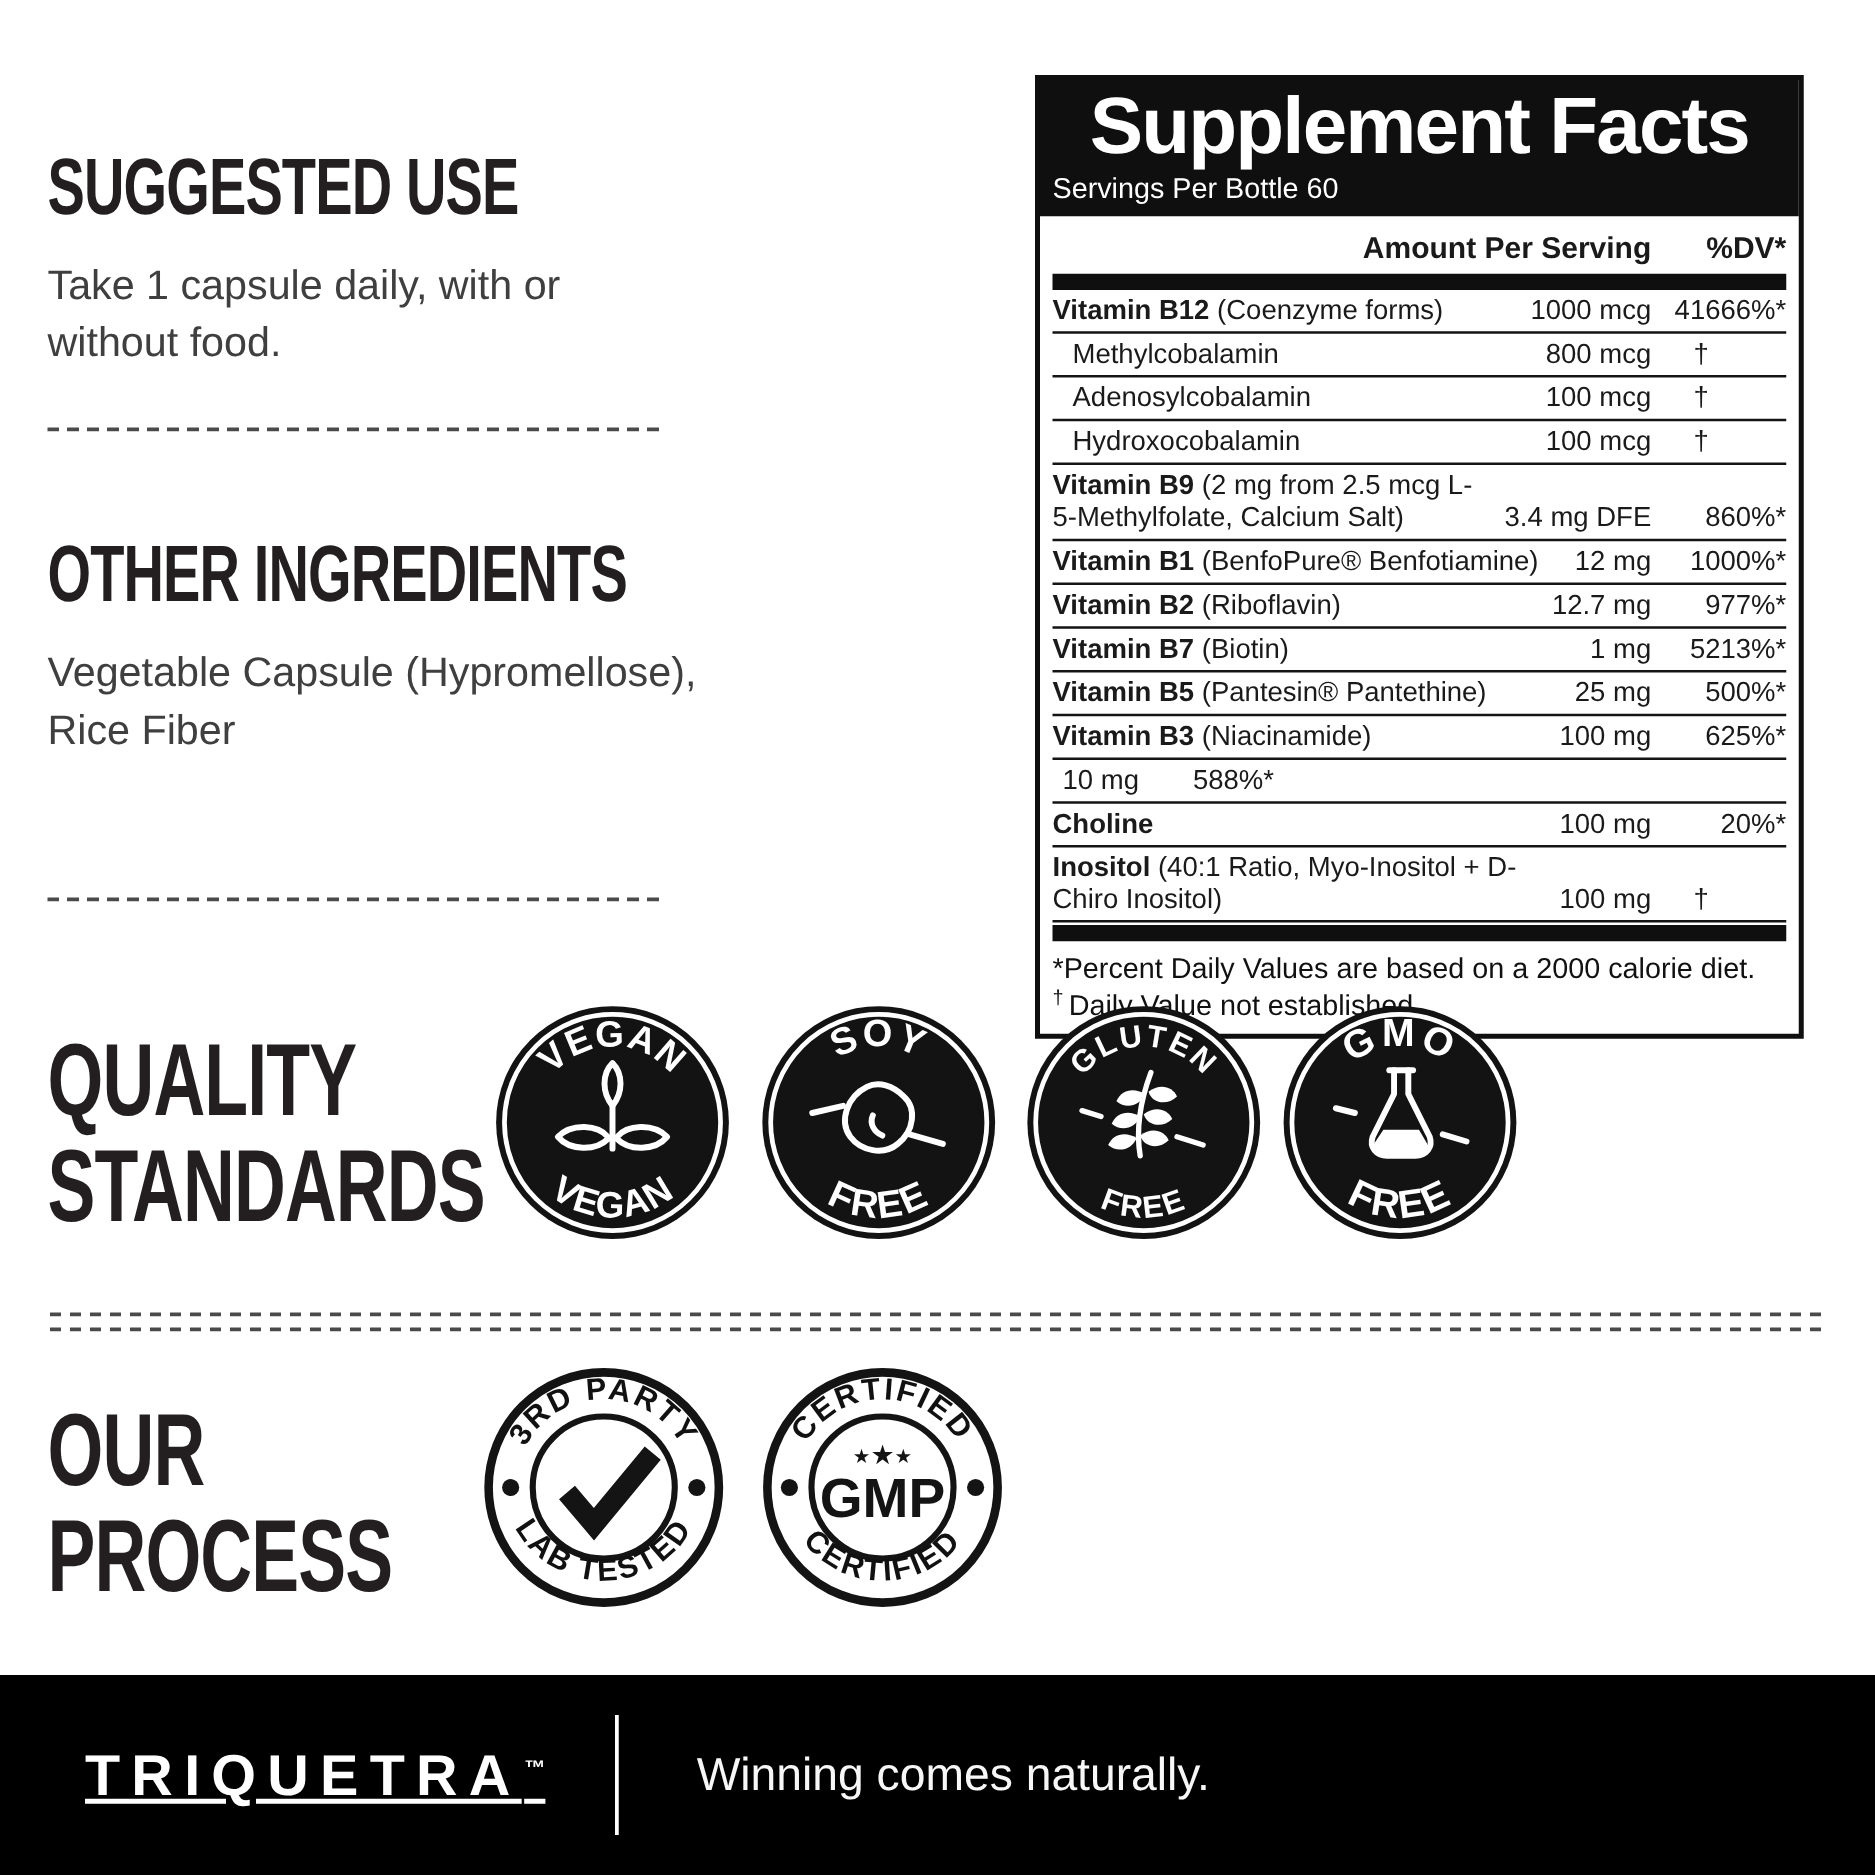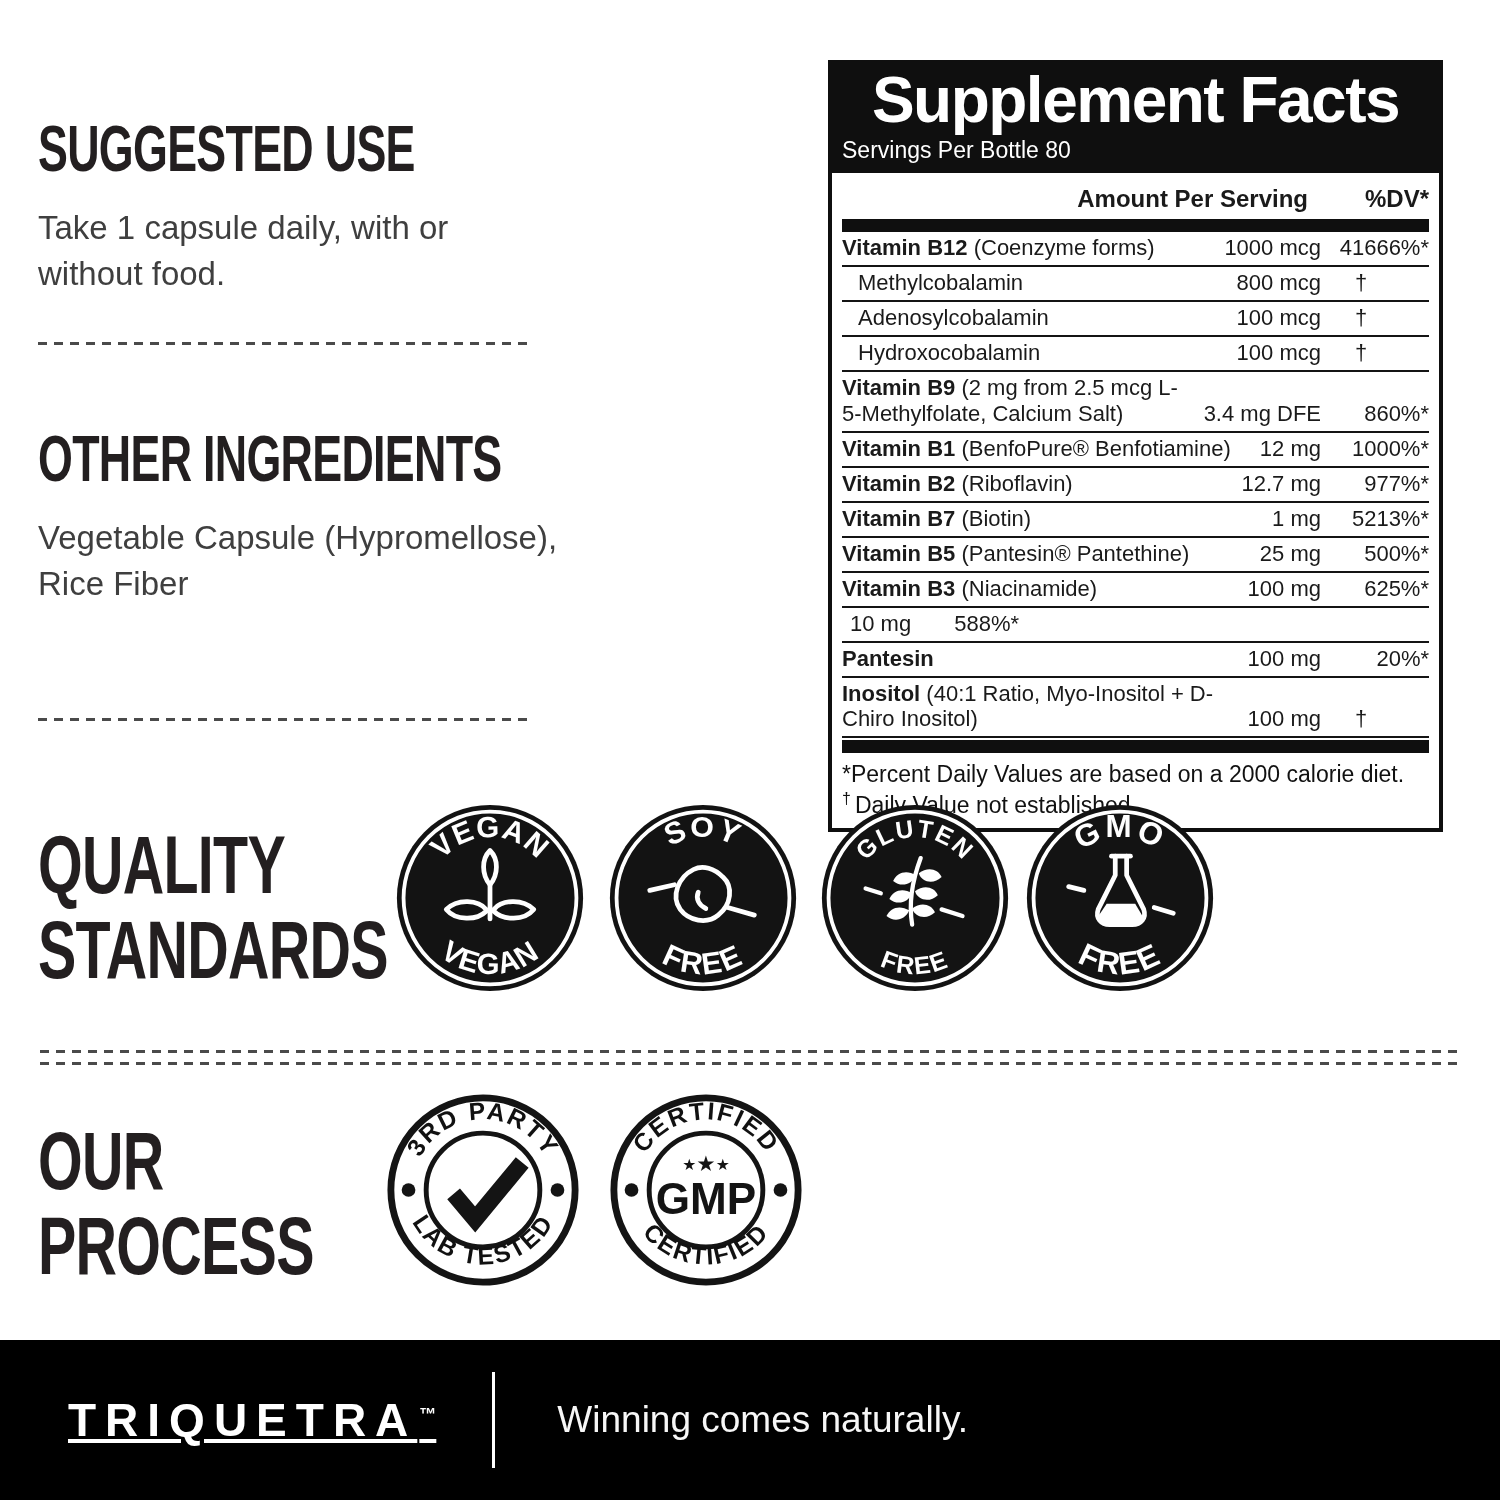--- a/index.html
+++ b/index.html
@@ -21,21 +21,21 @@
   .dash1 { height:3px;
     background:repeating-linear-gradient(90deg,#4a4a4a 0 9px,transparent 9px 16px); }
   .dash-wrap2 .dash1 + .dash1 { margin-top:9px; }
 
   
   .facts { left:828px; top:60px; width:615px; border:4px solid #0f0f0f; background:#fff; }
   .facts-head { background:#0f0f0f; color:#ffffff; padding:2px 10px 10px 10px; }
   .facts-title { font-size:64px; font-weight:bold; letter-spacing:-1.5px; line-height:1.08; white-space:nowrap;text-align:center; }
   .facts-serving { font-size:23px; line-height:26px; margin-top:2px; }
   .facts-body { padding:0 10px 8px 10px; }
-  .fhead { display:flex; align-items:flex-end; padding:12px 0 6px 0; font-size:24px; font-weight:bold;gap:13px; }
+  .fhead { display:flex; align-items:flex-end; padding:12px 0 6px 0; font-size:24px; font-weight:bold; }
   .fhead .spacer { flex:1; }
   .fhead .fdv { font-weight:bold; }
   .thickbar { height:13px; background:#0f0f0f; }
   .frow { display:flex; align-items:flex-end; padding:3px 0 4px 0; font-size:22px; line-height:1.18; border-bottom:2px solid #141414; }
   .frow:last-child { border-bottom:none; }
   .fname { flex:1 1 auto; }
   .fname b { font-weight:bold; }
   .frow.indent .fname { padding-left:16px; }
   .frow.indent .fname b { font-weight:normal; }
   .famt { white-space:nowrap; padding-left:8px; text-align:right; }
@@ -70,21 +70,21 @@
 <div class="abs" style="left:38px; top:426px; width:600px;">
   <div class="hd hd-sm">OTHER INGREDIENTS</div>
   <div class="bodytext" style="margin-top:22px; width:580px;">Vegetable Capsule (Hypromellose), Rice Fiber</div>
 </div>
 
 <div class="abs dash1" style="left:38px; top:718px; width:492px;"></div>
 
 <div class="abs facts">
   <div class="facts-head">
     <div class="facts-title">Supplement Facts</div>
-    <div class="facts-serving">Servings Per Bottle 80</div>
+    <div class="facts-serving">Servings Per Bottle 60</div>
   </div>
   <div class="facts-body">
     <div class="fhead">
       <div class="spacer"></div>
       <div>Amount Per Serving</div>
       <div class="fdv">%DV*</div>
     </div>
     <div class="thickbar"></div>
 
     <div class="frow">
@@ -135,21 +135,21 @@
     <div class="frow">
       <div class="fname"><b>Vitamin B3</b> <span>(Niacinamide)</span></div>
       <div class="famt">100 mg</div>
       <div class="fdv">625%*</div>
     </div>
     <div class="frow">
       <div class="famt">10 mg</div>
       <div class="fdv">588%*</div>
     </div>
     <div class="frow">
-      <div class="fname"><b>Pantesin</b></div>
+      <div class="fname"><b>Choline</b></div>
       <div class="famt">100 mg</div>
       <div class="fdv">20%*</div>
     </div>
     <div class="frow">
       <div class="fname"><b>Inositol</b> <span>(40:1 Ratio, Myo-Inositol + D-Chiro Inositol)</span></div>
       <div class="famt">100 mg</div>
       <div class="fdv center">†</div>
     </div>
 
     <div class="thickbar" style="margin-top:2px;"></div>

